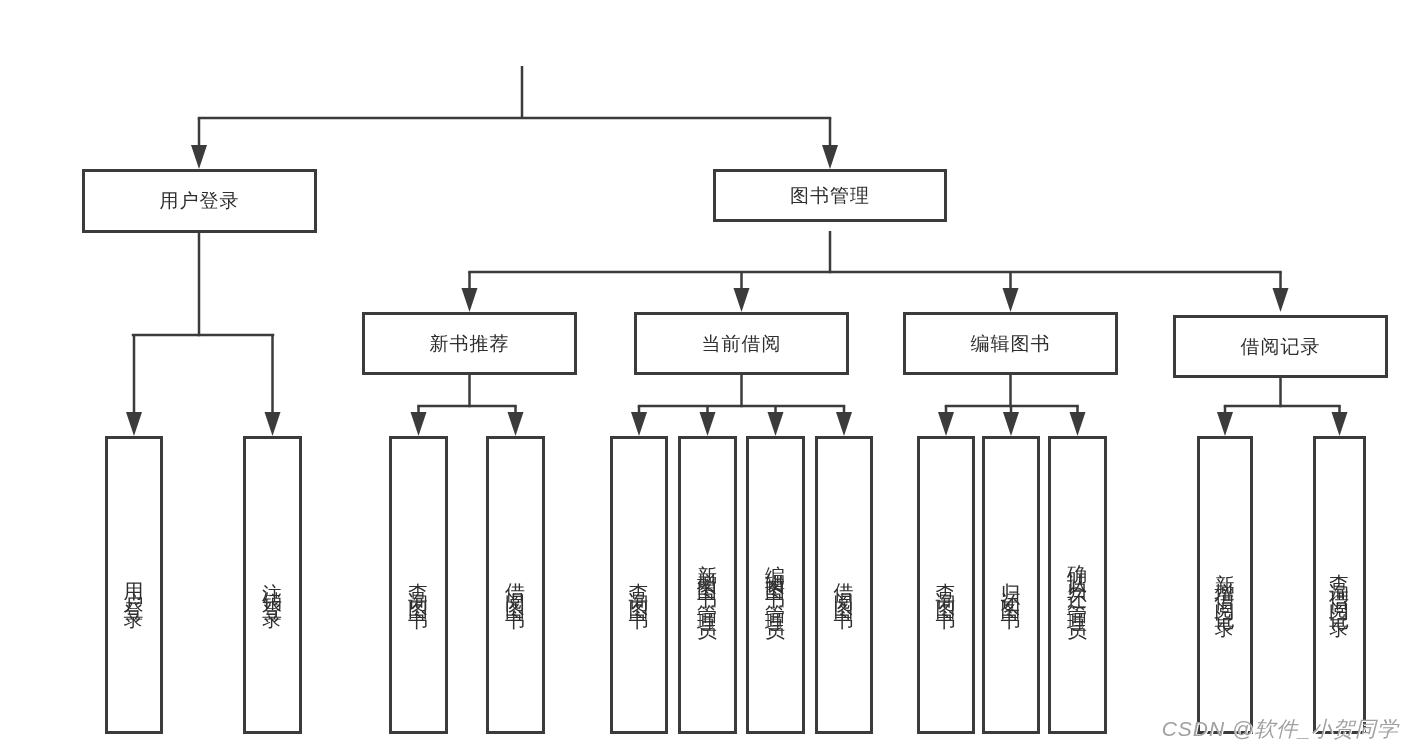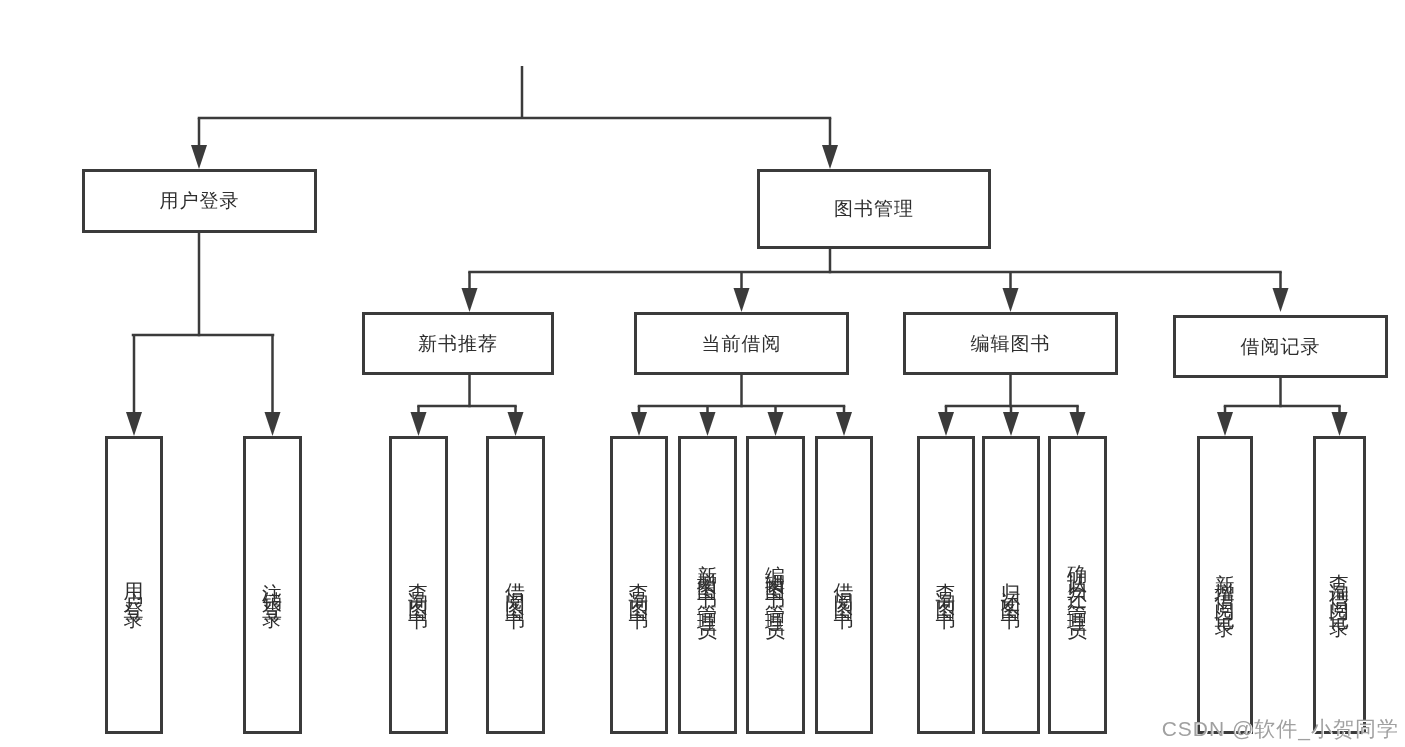--- a/index.html
+++ b/index.html
@@ -17,21 +17,21 @@
   svg.connectors line{stroke:var(--line);stroke-width:2.5;}
   svg.connectors polygon{fill:var(--line);}
   .box{position:absolute;background:#fff;border:3px solid var(--box_border);
     display:flex;align-items:center;justify-content:center;text-align:center;}
   .box-h{font-size:19px;letter-spacing:1px;}
   .box-root{font-size:18px;border-width:2.5px;}
   .box-v{writing-mode:vertical-rl;text-orientation:mixed;font-size:20px;
     letter-spacing:9px;line-height:1;}
   .watermark{position:absolute;right:6px;bottom:4px;font-size:21px;
     color:var(--watermark);text-shadow:1px 1px 0 #fff;letter-spacing:1px;
-    white-space:nowrap;}
+    white-space:nowrap;font-style:italic;}
 </style>
 </head>
 <body>
 
 <div class="stage">
 
   <svg class="connectors" viewBox="0 0 1405 747" xmlns="http://www.w3.org/2000/svg">
 
     <line x1="522" y1="66" x2="522" y2="119"></line>
     <line x1="197.75" y1="118" x2="831.25" y2="118"></line>
@@ -90,25 +90,25 @@
     <line x1="1225" y1="406" x2="1225" y2="416"></line>
     <polygon points="1217,412 1233,412 1225,436"></polygon>
     <line x1="1339.5" y1="406" x2="1339.5" y2="416"></line>
     <polygon points="1331.5,412 1347.5,412 1339.5,436"></polygon>
   </svg>
 
 
   <div class="box box-h" style="left:82px;top:169px;width:235px;height:64px;">
     <span>用户登录</span>
   </div>
-  <div class="box box-h" style="left:713px;top:169px;width:234px;height:80px;margin-left:44px;">
+  <div class="box box-h" style="left:713px;top:169px;width:234px;height:53px;">
     <span>图书管理</span>
   </div>
 
-  <div class="box box-h" style="left:362px;top:312px;width:192px;height:63px;">
+  <div class="box box-h" style="left:362px;top:312px;width:215px;height:63px;">
     <span>新书推荐</span>
   </div>
   <div class="box box-h" style="left:634px;top:312px;width:215px;height:63px;">
     <span>当前借阅</span>
   </div>
   <div class="box box-h" style="left:903px;top:312px;width:215px;height:63px;">
     <span>编辑图书</span>
   </div>
   <div class="box box-h" style="left:1173px;top:315px;width:215px;height:63px;">
     <span>借阅记录</span>

